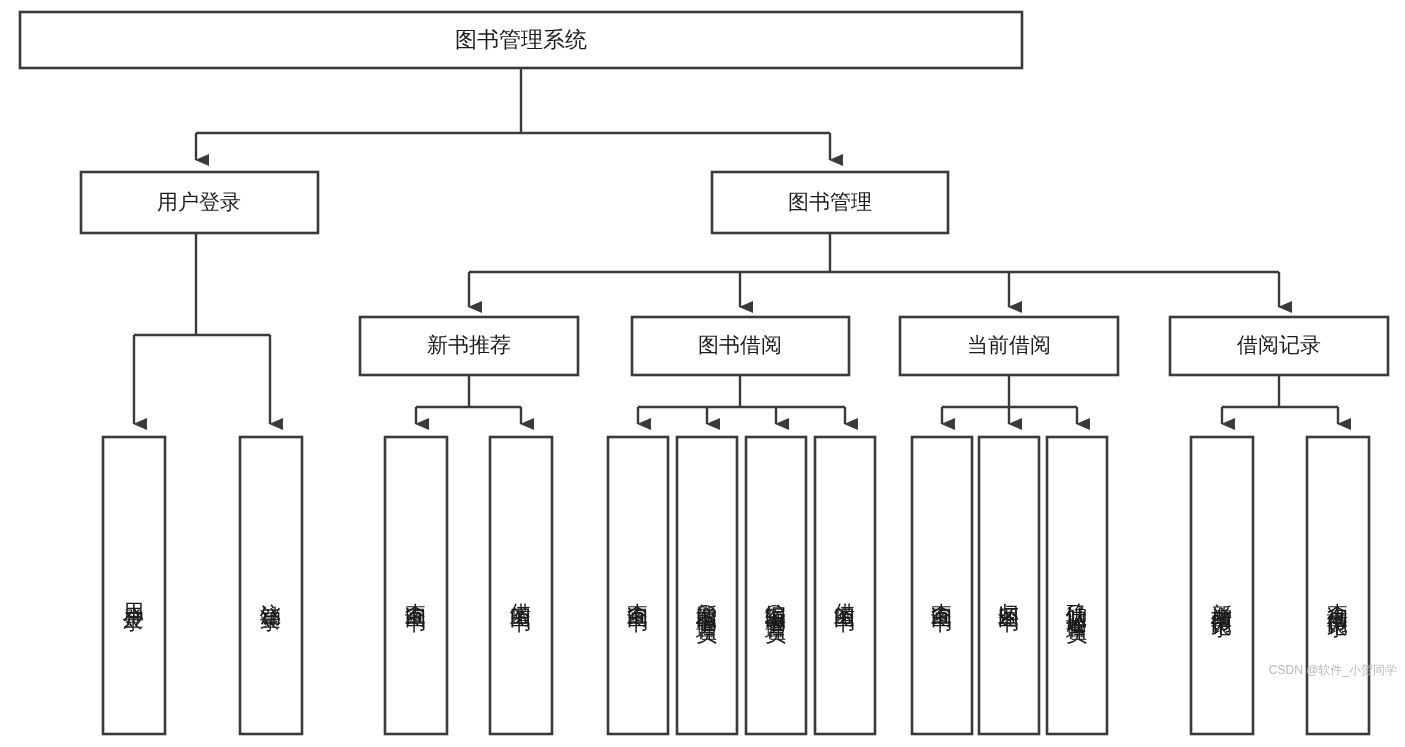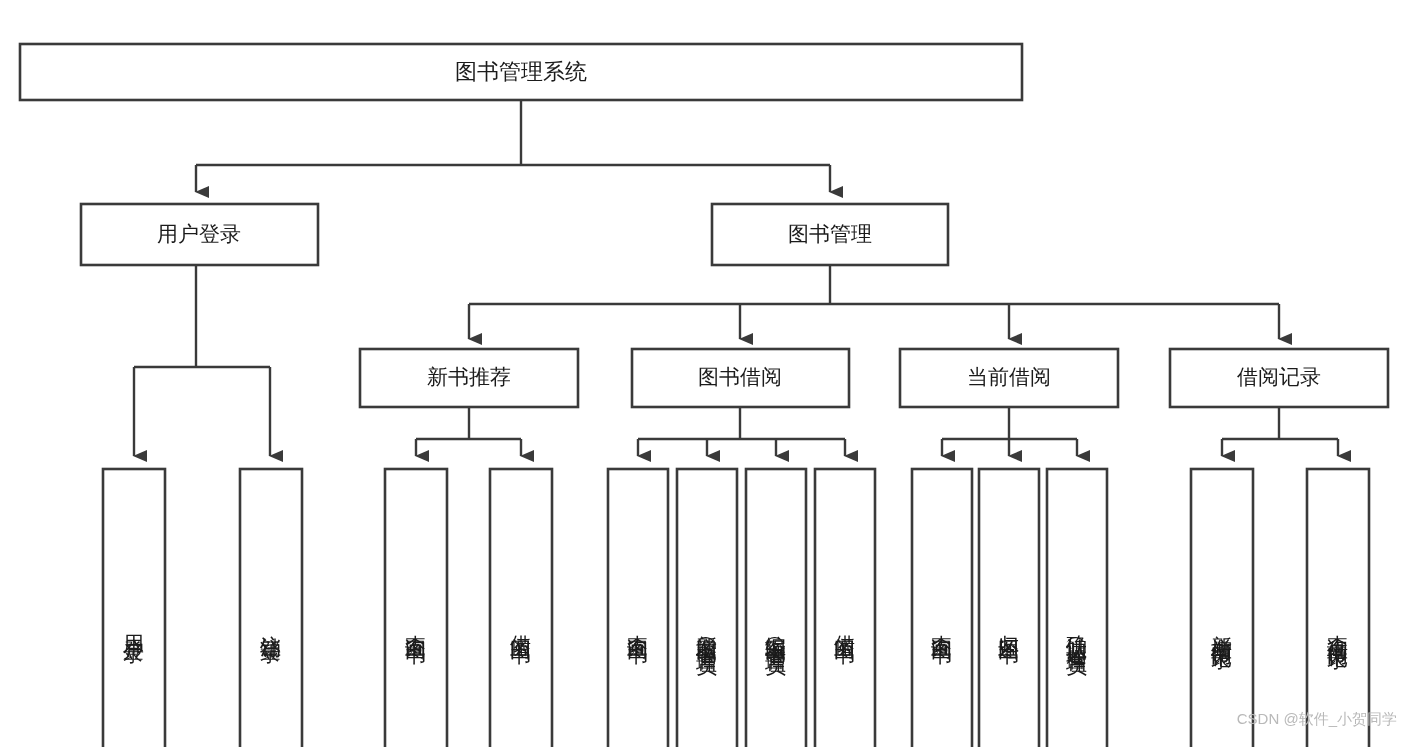--- a/index.html
+++ b/index.html
@@ -11,21 +11,20 @@
     width: 1405px;
     height: 747px;
     font-family: "Liberation Sans", "DejaVu Sans", sans-serif;
     overflow: hidden;
   }
   #diagram-root {
     position: relative;
     width: 1405px;
     height: 699px;
     background: #ffffff;
-    margin-top: 32px;
   }
   svg#flowchart {
     display: block;
     position: absolute;
     left: 0;
     top: 0;
   }
   .node-box {
     fill: #ffffff;
     stroke: #3a3a3a;
@@ -55,23 +54,23 @@
     stroke-width: 2.4;
     fill: none;
   }
   .arrow-head {
     fill: #3a3a3a;
     stroke: none;
   }
   .watermark {
     position: absolute;
     right: 8px;
-    bottom: 2px;
-    font-family: "Liberation Sans", "DejaVu Sans", sans-serif;
-    font-size: 15px;
+    bottom: 20px;
+    font-family: "Liberation Sans", "DejaVu Sans", sans-serif;
+    font-size: 12px;
     color: #b9b9b9;
     white-space: nowrap;
     user-select: none;
   }
 </style>
 </head>
 <body>
 
 <div id="diagram-root">
 

